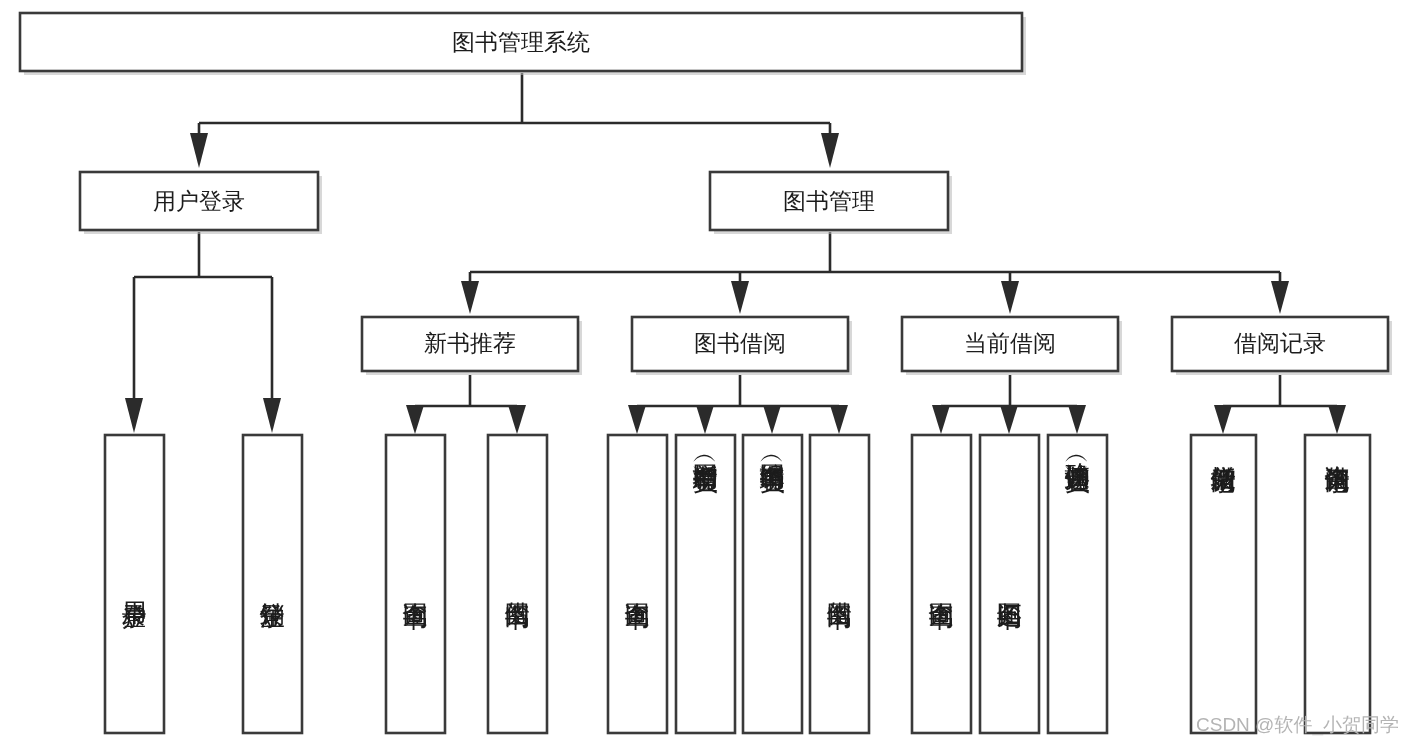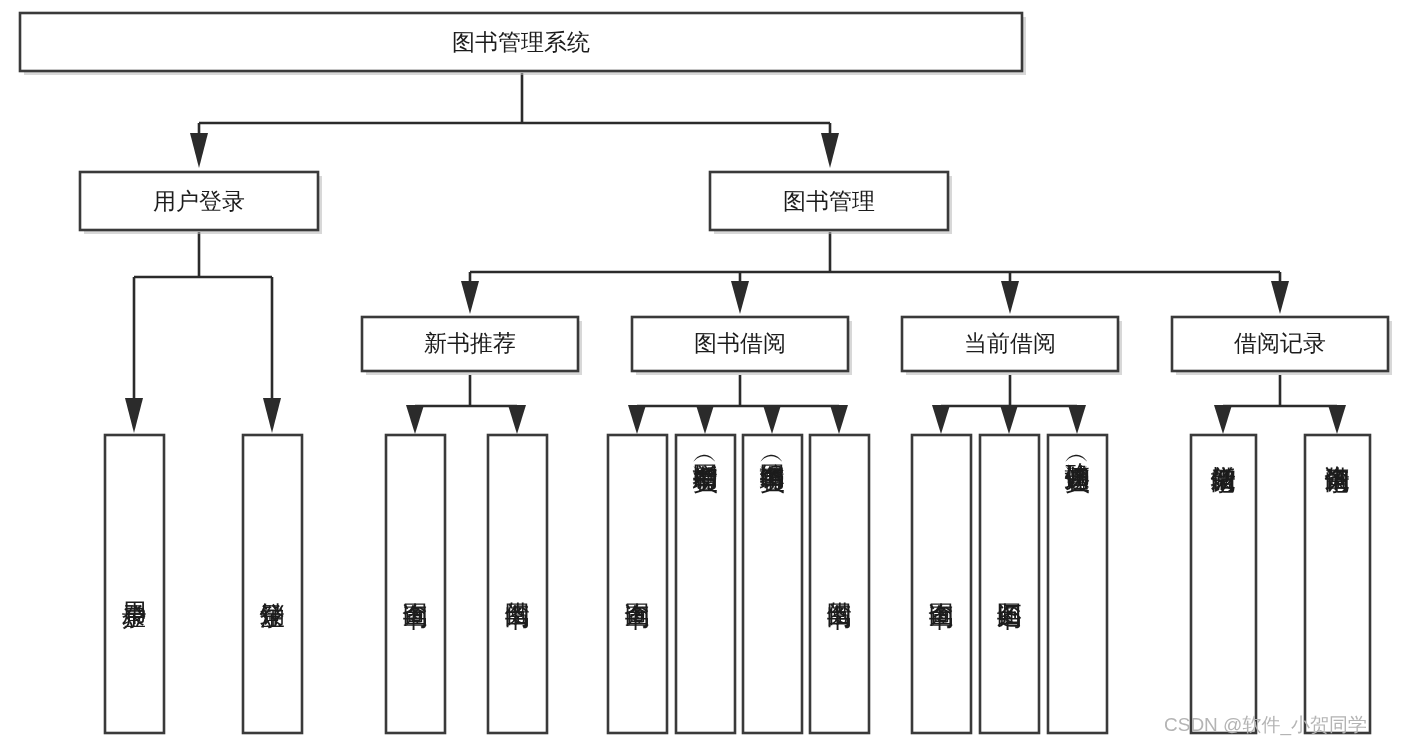--- a/index.html
+++ b/index.html
@@ -67,21 +67,21 @@
     text-orientation: upright;
     font-family: "Liberation Sans", "DejaVu Sans", sans-serif;
     font-size: 25px;
     line-height: 1.05;
     letter-spacing: 1px;
     color: #1c1c1c;
     white-space: nowrap;
   }
   .watermark {
     position: absolute;
-    left: 1164px;
+    left: 1196px;
     top: 712px;
     font-family: "Liberation Sans", "DejaVu Sans", sans-serif;
     font-size: 19px;
     color: #b4b4b4;
     white-space: nowrap;
     pointer-events: none;
   }
 </style>
 </head>
 <body>

